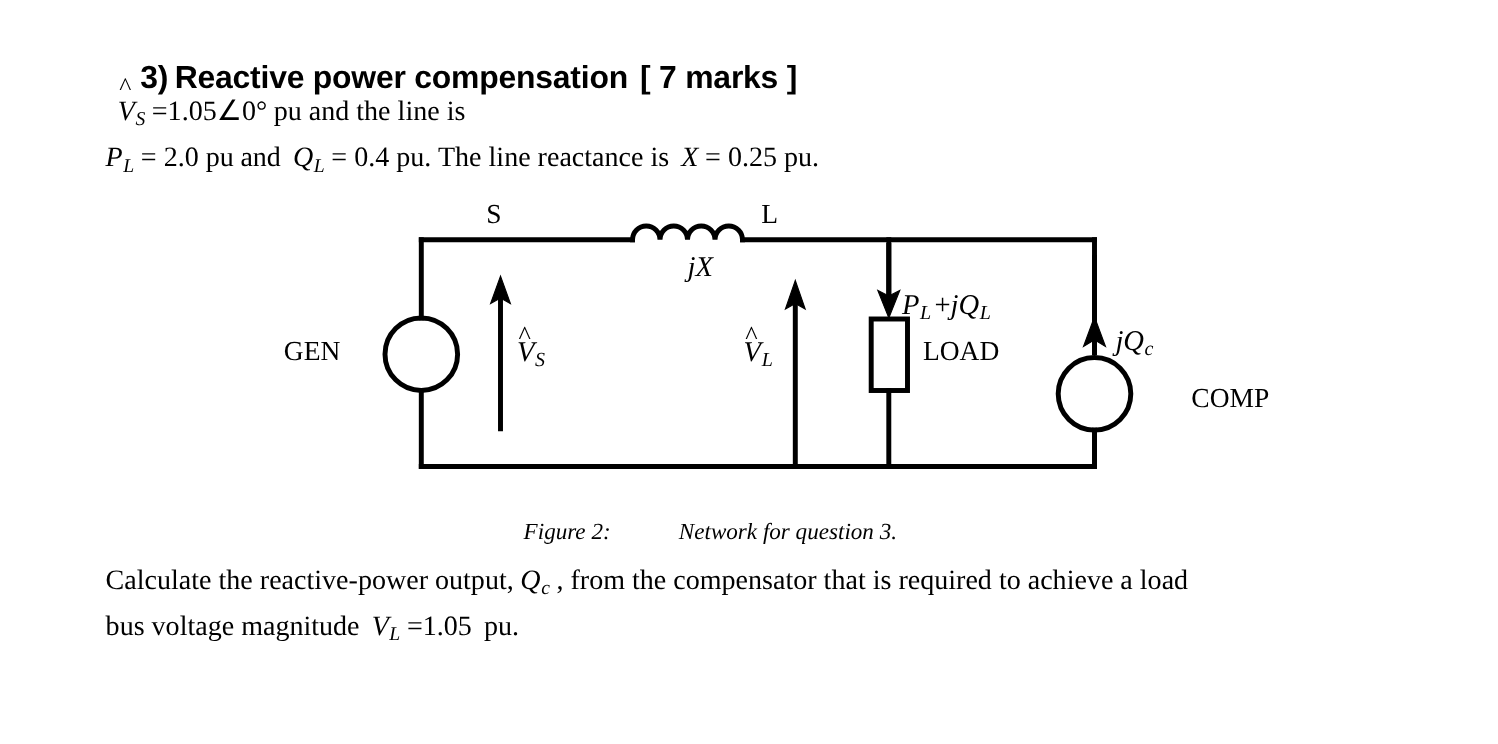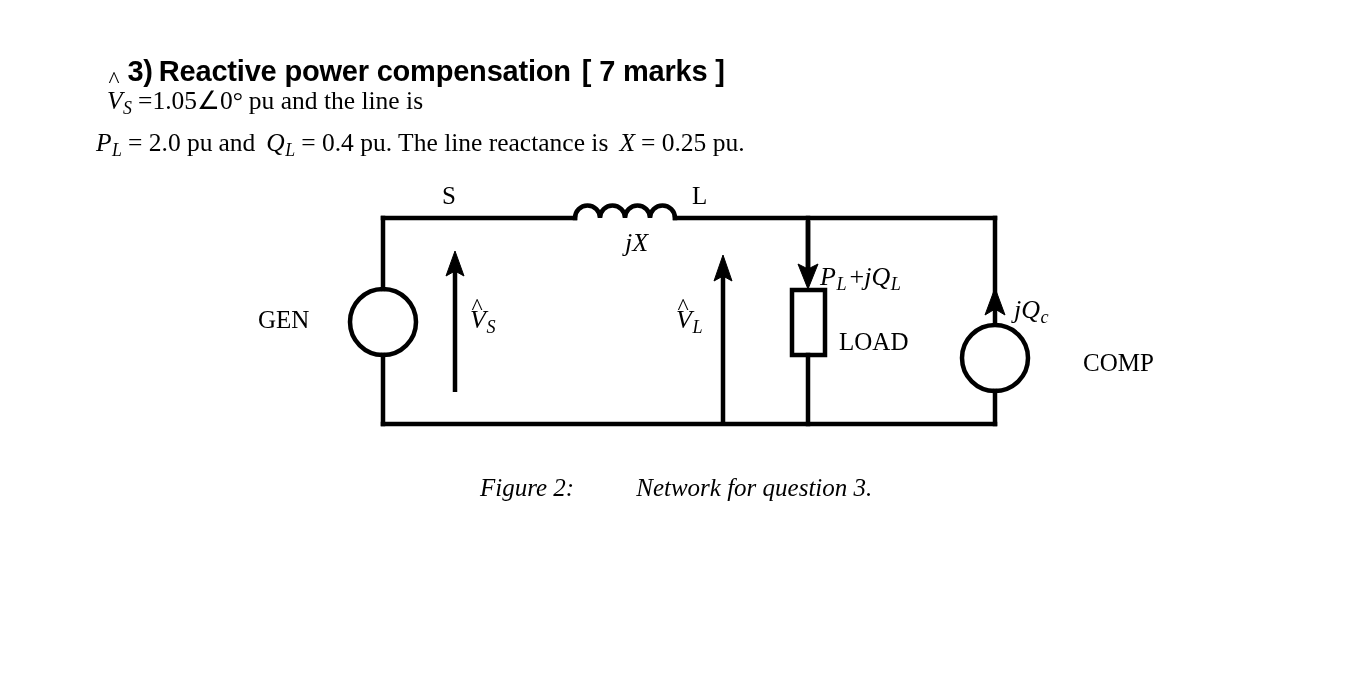--- a/index.html
+++ b/index.html
@@ -83,21 +83,21 @@
     top: 175px;
     width: 1362px;
     height: 265px;
   }
   .circuit-svg { display: block; }
 
   .caption {
     position: absolute;
     left: 455px;
     top: 446px;
-    font-size: 25px;
+    font-size: 21px;
     font-style: italic;
     white-space: pre;
   }
   .caption .cap-gap { display: inline-block; width: 62px; }
 
   
   .clabel {
     position: absolute;
     font-size: 25px;
     white-space: nowrap;
@@ -192,29 +192,35 @@
     </div>
 
     <div class="clabel clabel-math" style="left:676px; top:132px;">
       <span class="hatwrap"><span class="hatmark">^</span><span class="hatchar">V</span></span><sub class="msub">L</sub>
     </div>
 
     <div class="clabel clabel-math" style="left:820px; top:68px;margin-top:21px;">
       <span class="mi">P</span><sub class="msub">L</sub><span style="display:inline-block;width:3px;"></span><span class="mn">+</span><span class="mi">j</span><span class="mi">Q</span><sub class="msub">L</sub>
     </div>
 
-    <div class="clabel" style="left:839px; top:132px;margin-top:22px;">LOAD</div>
+    <div class="clabel" style="left:839px; top:132px;">LOAD</div>
 
     <div class="clabel clabel-math" style="left:1014px; top:122px;">
       <span class="mi">j</span><span class="mi">Q</span><sub class="msub">c</sub>
     </div>
 
     <div class="clabel" style="left:1043px; top:175px;margin-left:40px;">COMP</div>
   </div>
 
   <div class="caption">
     <span>Figure 2:</span><span class="cap-gap"></span><span>Network for question 3.</span>
   </div>
 
   <div class="para para-tail">
+    <span class="ln">
+      <span>Calculate the reactive-power output,</span><span class="sp"></span><span class="mi">Q</span><sub class="msub">c</sub><span class="sp"></span><span>, from the compensator that is required to achieve a load</span>
+    </span>
+    <span class="ln">
+      <span>bus voltage magnitude</span><span class="sp-wide"></span><span class="mi">V</span><sub class="msub">L</sub><span class="sp"></span><span>=1.05</span><span class="sp-wide"></span><span>pu.</span>
+    </span>
   </div>
 
 </div>
 
 </body></html>

